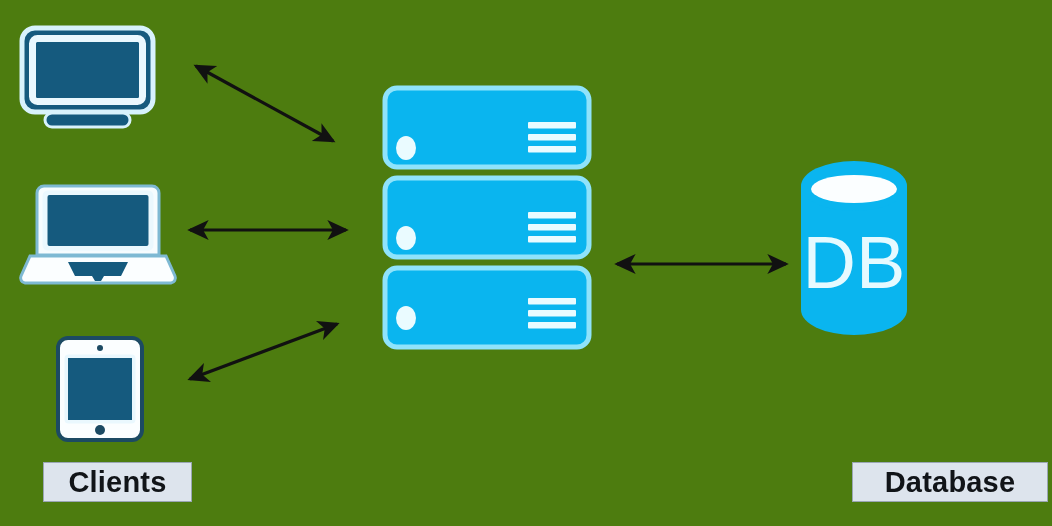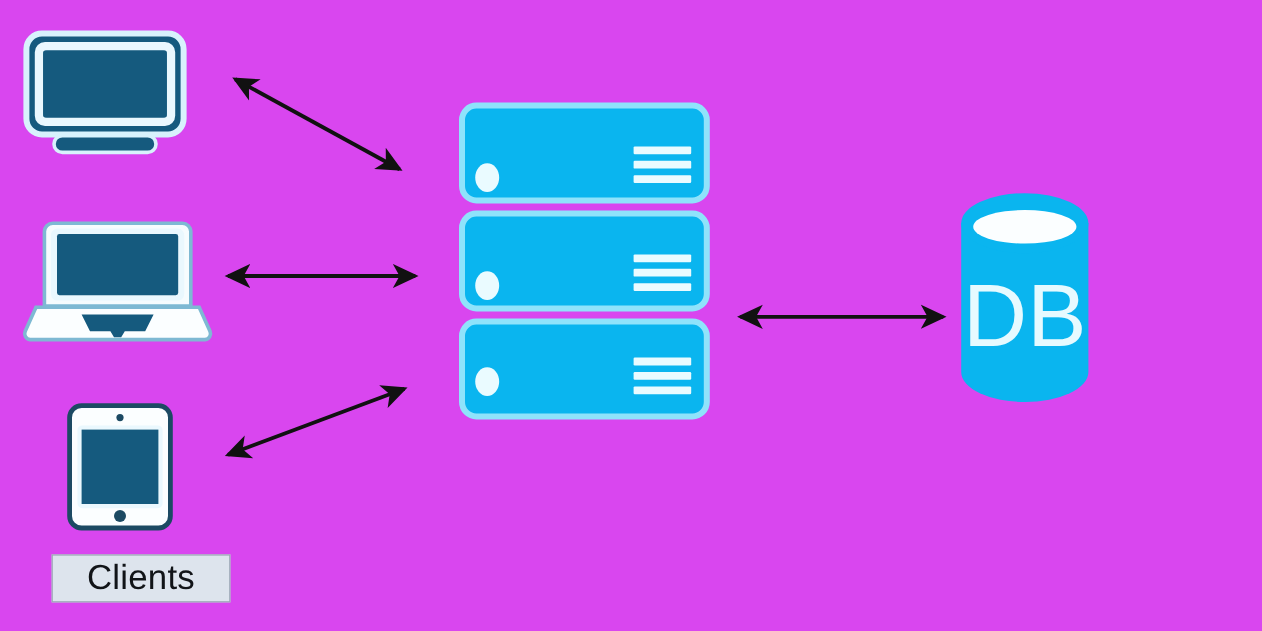--- a/index.html
+++ b/index.html
@@ -7,21 +7,21 @@
     padding: 0;
     background: #ffffff;
   }
   body {
     font-family: "Liberation Sans", sans-serif;
   }
   #diagram-root {
     position: relative;
     width: 1052px;
     height: 526px;
-    background: #d946ef;
+    background: #4d7c0f;
     overflow: hidden;
   }
 
   
   #art-layer {
     position: absolute;
     left: 0; top: 0;
     width: 1052px;
     height: 526px;
   }
@@ -29,21 +29,21 @@
   
   .caption-box {
     position: absolute;
     box-sizing: border-box;
     background: #dde4ed;
     border: 1.5px solid #9aa6b4;
     display: flex;
     align-items: center;
     justify-content: center;
     font-family: "Liberation Sans", sans-serif;
-    font-weight: normal;
+    font-weight: bold;
     font-size: 29px;
     color: #111418;
     letter-spacing: 0.2px;
     line-height: 1;
     user-select: none;
   }
   #caption-clients  { left: 43px;  top: 462px; width: 149px; height: 40px; }
   #caption-server   { left: 443px; top: 462px; width: 166px; height: 40px; }
   #caption-database { left: 852px; top: 462px; width: 196px; height: 40px; }
 </style>
@@ -145,14 +145,15 @@
       <line x1="196" y1="66" x2="333" y2="141" marker-start="url(#ah-start)" marker-end="url(#ah-end)"></line>
       <line x1="190" y1="230" x2="346" y2="230" marker-start="url(#ah-start)" marker-end="url(#ah-end)"></line>
       <line x1="190" y1="379" x2="337" y2="324" marker-start="url(#ah-start)" marker-end="url(#ah-end)"></line>
       <line x1="617" y1="264" x2="786" y2="264" marker-start="url(#ah-start)" marker-end="url(#ah-end)"></line>
     </g>
   </svg>
 
   <div class="caption-box" id="caption-clients">Clients</div>
 
 
+  <div class="caption-box" id="caption-database">Database</div>
 
 </div>
 
 </body></html>

